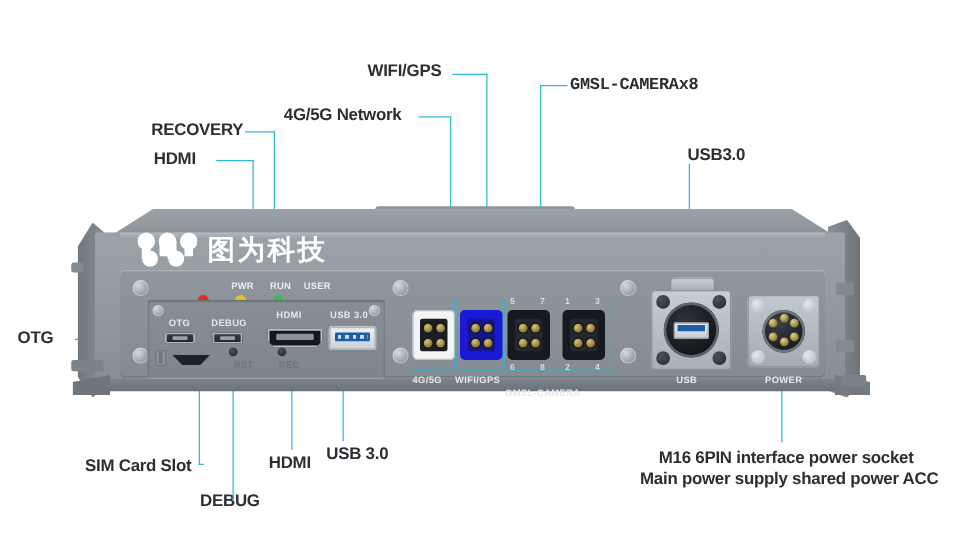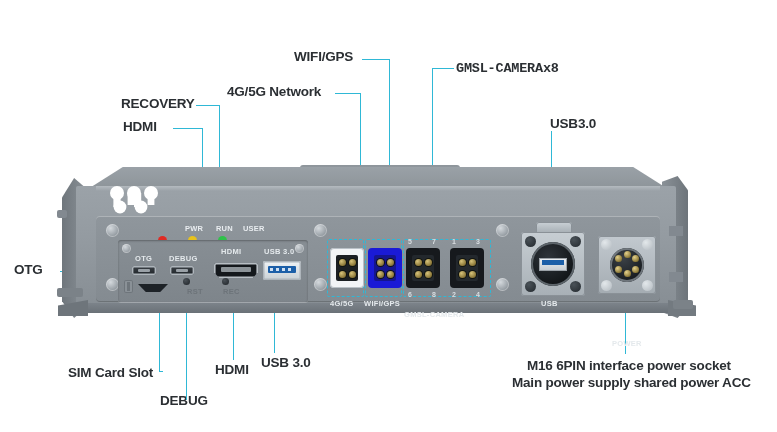--- a/index.html
+++ b/index.html
@@ -311,20 +311,21 @@
         <circle cx="24" cy="9" r="7"></circle>
         <circle cx="41" cy="9" r="7"></circle>
         <circle cx="10" cy="23" r="6.4"></circle>
         <circle cx="31" cy="23" r="6.4"></circle>
         <rect x="3.4" y="9" width="7.2" height="14"></rect>
         <rect x="17.6" y="9" width="6.8" height="12"></rect>
         <rect x="24" y="9" width="7.2" height="14"></rect>
         <rect x="37.6" y="9" width="6.8" height="12"></rect>
       </g>
     </svg>
+    <div class="brand-cn">图为科技</div>
   </div>
 
   <div class="dev io-plate">
     <div class="screw" style="left:10px; top:8px;"></div>
     <div class="screw" style="left:10px; top:62px;"></div>
     <div class="screw" style="left:218px; top:8px;"></div>
     <div class="screw" style="left:218px; top:62px;"></div>
     <div class="screw" style="left:400px; top:8px;"></div>
     <div class="screw" style="left:400px; top:62px;"></div>
   </div>
@@ -433,15 +434,15 @@
     <div class="bolt" style="left:44px; top:44px;"></div>
     <div class="av-pwr-core">
       <div class="p" style="left:5px;  top:7px;"></div>
       <div class="p" style="left:14px; top:3px;"></div>
       <div class="p" style="left:22px; top:7px;"></div>
       <div class="p" style="left:5px;  top:18px;"></div>
       <div class="p" style="left:14px; top:22px;"></div>
       <div class="p" style="left:22px; top:18px;"></div>
     </div>
   </div>
-  <div class="port-lbl" style="left:612px; top:299px;margin-top:40px;">POWER</div>
+  <div class="port-lbl" style="left:612px; top:299px;">POWER</div>
 
 </div>
 
 </body></html>

